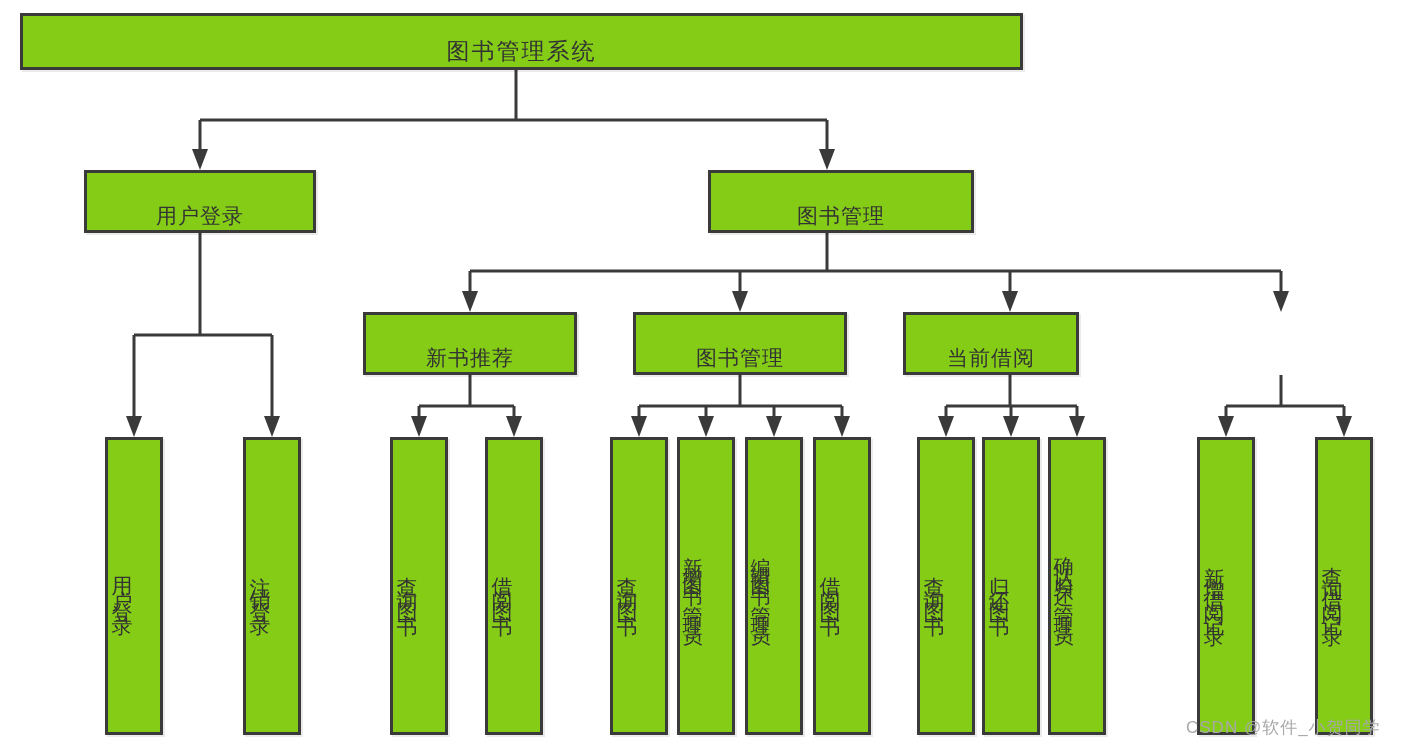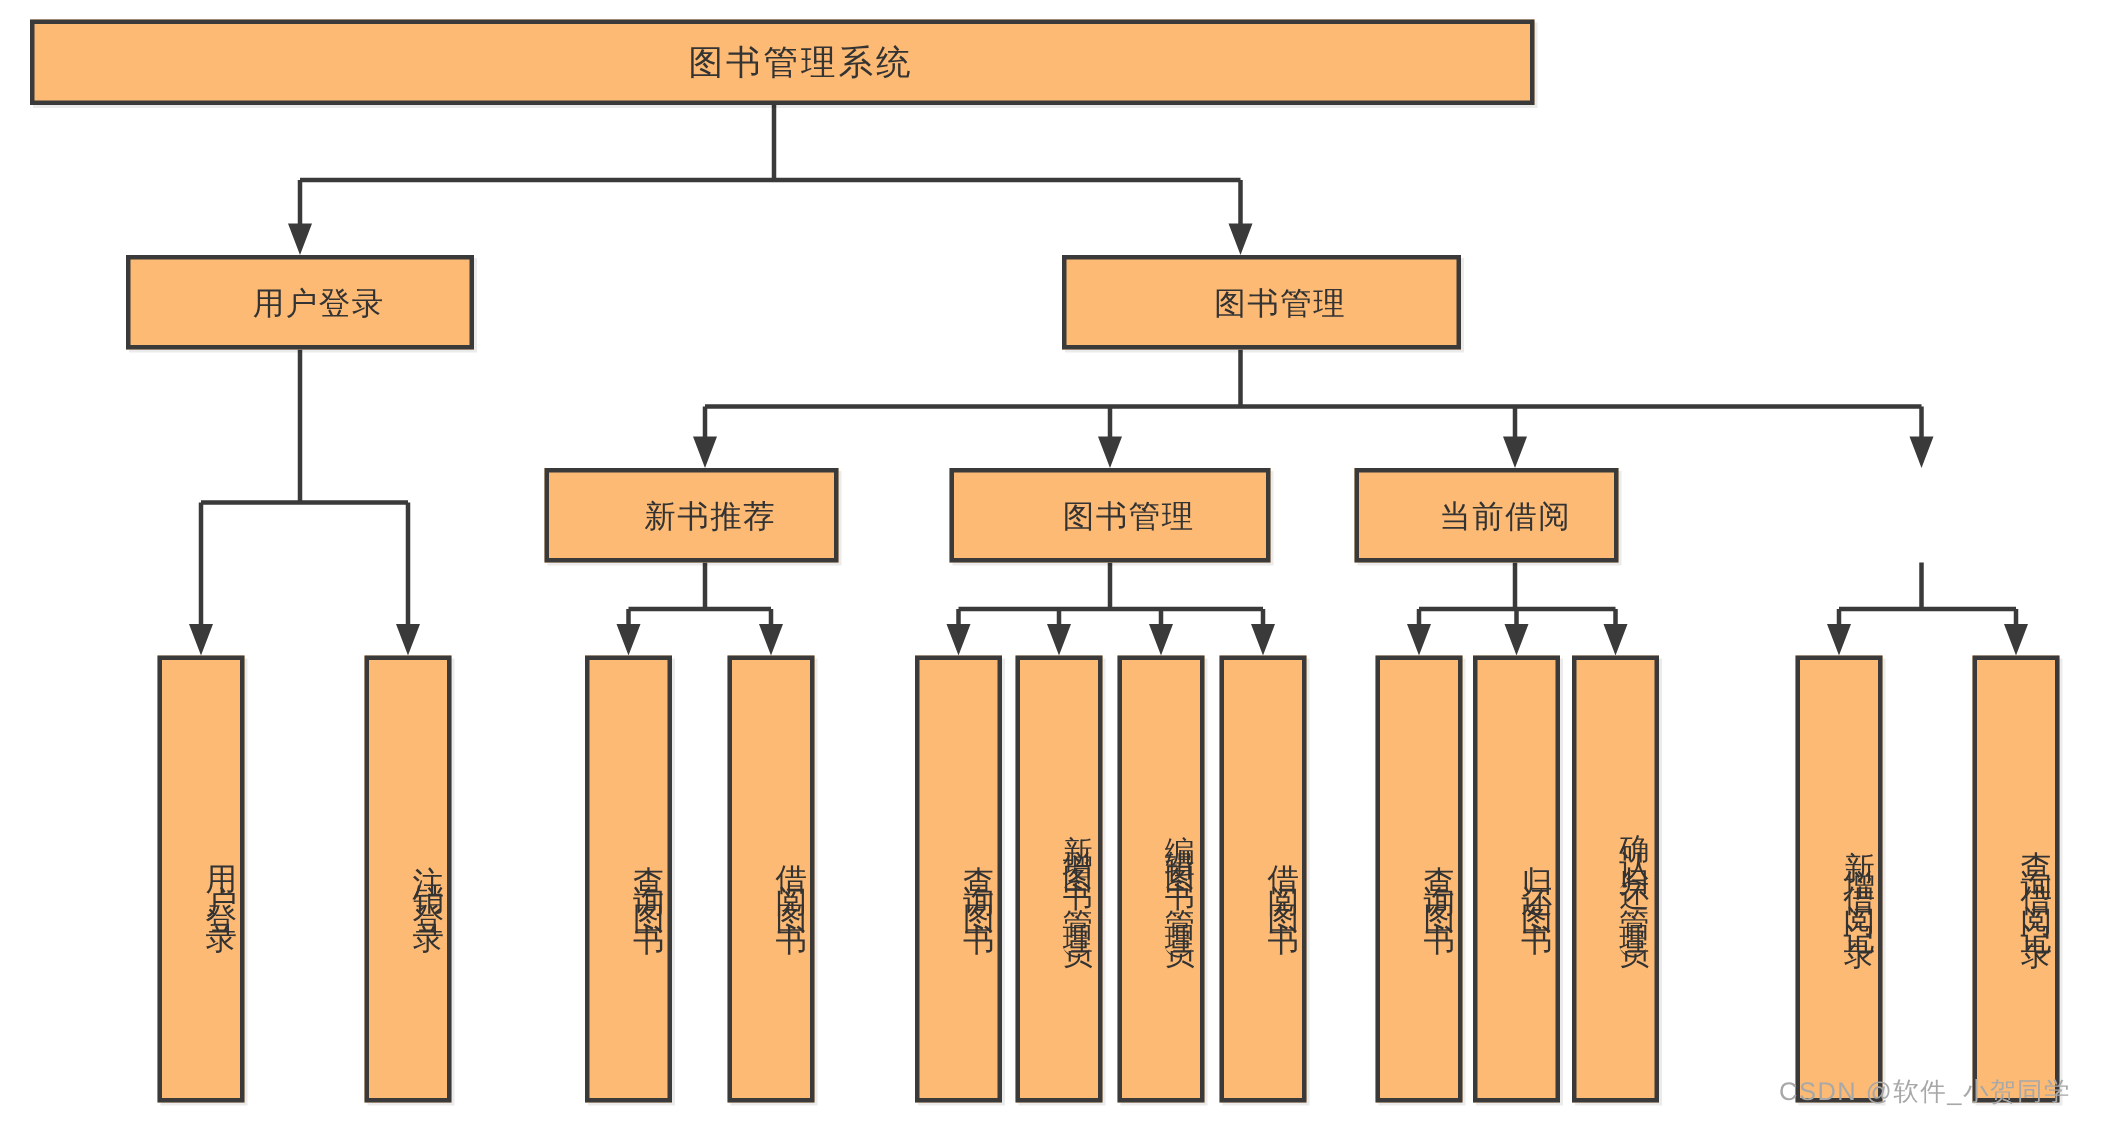--- a/index.html
+++ b/index.html
@@ -18,46 +18,45 @@
     font-family: "Liberation Sans", sans-serif;
     color: var(--ink);
   }
   svg.wires { position: absolute; left: 0; top: 0; z-index: 1; }
   svg.wires path.stem { fill: none; stroke: var(--line); stroke-width: 3; }
   svg.wires path.head { fill: var(--line); stroke: none; }
 
   .node {
     position: absolute;
     box-sizing: border-box;
-    background: #fdba74;
+    background: #84cc16;
     border: 3px solid var(--line);
     box-shadow: 2px 2px 0 rgba(0,0,0,0.08);
     display: flex;
-    align-items: center;
+    align-items: flex-end;
     justify-content: center;
     z-index: 2;
-    padding-left: 25px;
   }
   .h-node { font-size: 21px; letter-spacing: 1px; }
   .root-node { font-size: 23px; letter-spacing: 2px; }
 
   .leaf {
     writing-mode: vertical-rl;
     text-orientation: mixed;
     font-size: 21px;
     letter-spacing: 13px;
   }
   .leaf.mid  { letter-spacing: 12px; }
   .leaf.tight { font-size: 20px; letter-spacing: 10px; }
 
   
   #root        { left: 20px;   top: 13px;  width: 1003px; height: 57px; }
   #l2-login    { left: 84px;   top: 170px; width: 232px;  height: 63px; }
   #l2-mgmt     { left: 708px;  top: 170px; width: 266px;  height: 63px; }
-  #l3-newbook  { left: 363px;  top: 312px; width: 196px;  height: 63px; font-family: Liberation Mono, monospace; }
+  #l3-newbook  { left: 363px;  top: 312px; width: 214px;  height: 63px; font-family: Liberation Mono, monospace; }
   #l3-borrow   { left: 633px;  top: 312px; width: 214px;  height: 63px; }
   #l3-current  { left: 903px;  top: 312px; width: 176px;  height: 63px; }
   #l3-records  { left: 1174px; top: 312px; width: 214px;  height: 63px; }
 
   .leaf { top: 437px; width: 58px; height: 298px; }
   #lf-login1   { left: 105px; }
   #lf-logout   { left: 243px; }
   #lf-nb-query { left: 390px; }
   #lf-nb-borrow{ left: 485px; }
   #lf-bb-query { left: 610px; }

